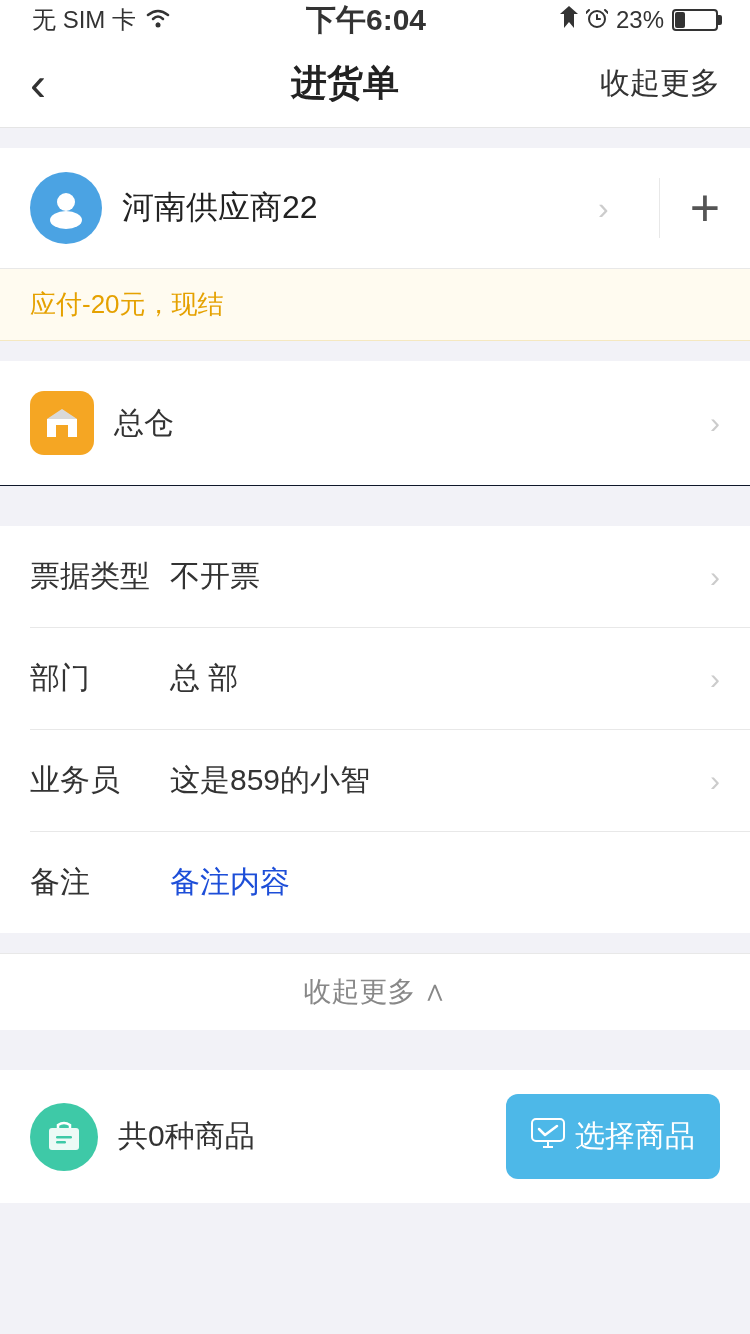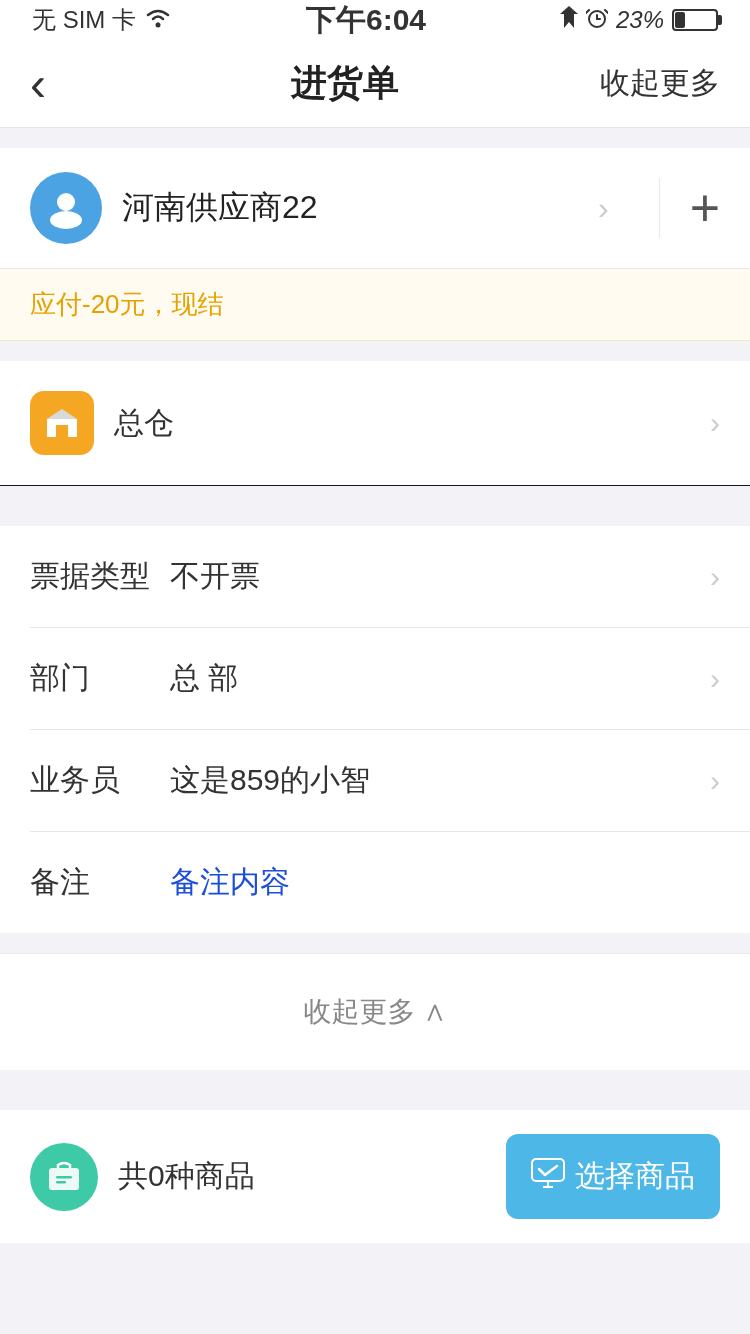--- a/index.html
+++ b/index.html
@@ -19,21 +19,21 @@
       background: #fff;
       display: flex;
       align-items: center;
       justify-content: space-between;
       padding: 0 32px;
       font-size: 24px;
       font-weight: 500;
     }
     .status-left { display: flex; align-items: center; gap: 8px; }
     .status-center { font-size: 30px; font-weight: 600; }
-    .status-right { display: flex; align-items: center; gap: 8px; font-size: 24px; font-style: italic; }
+    .status-right { display: flex; align-items: center; gap: 8px; font-size: 24px; }
     .battery-icon {
       display: inline-block;
       width: 46px;
       height: 22px;
       border: 2px solid #333;
       border-radius: 4px;
       position: relative;
     }
     .battery-icon::after {
       content: '';
@@ -184,21 +184,21 @@
       color: #ccc;
       font-size: 30px;
     }
 
     
     .collapse-row {
       background: #fff;
       display: flex;
       align-items: center;
       justify-content: center;
-      padding: 39px;
+      padding: 19px;
       cursor: pointer;
       border-top: 1px solid #e8e8e8;
       margin-top: 20px;
     }
     .collapse-text {
       font-size: 28px;
       color: #888;
     }
 
     

